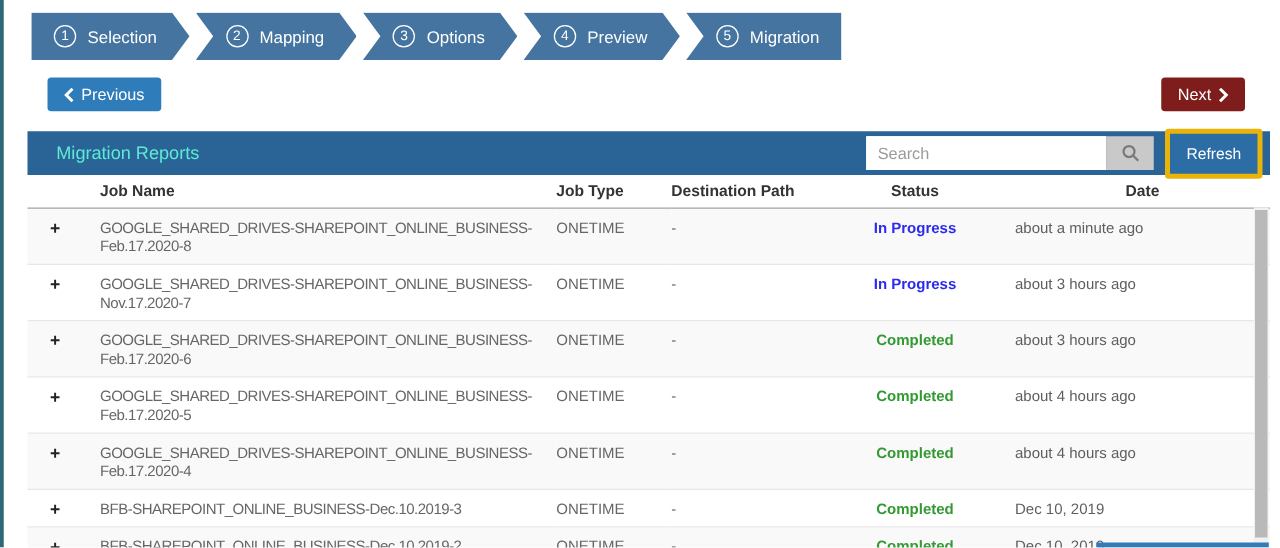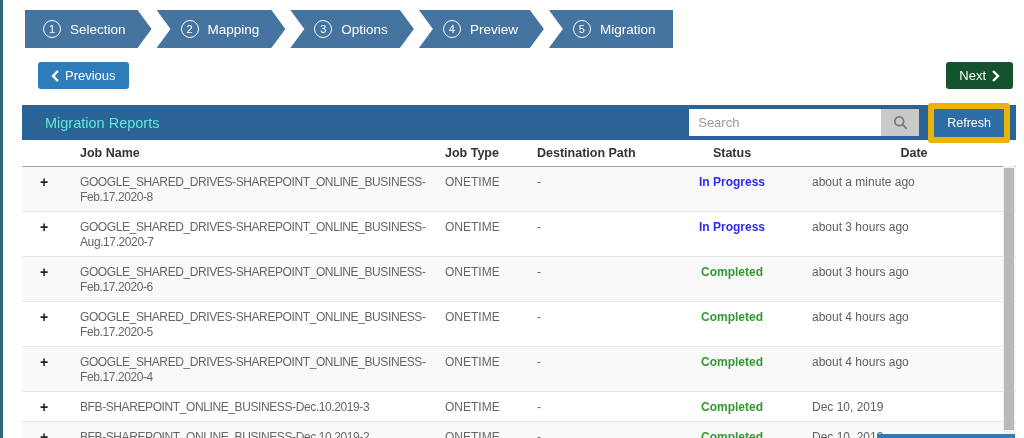--- a/index.html
+++ b/index.html
@@ -23,41 +23,41 @@
     width:18px; height:18px; border:1px solid #fff; border-radius:50%;
     font-size:11px; line-height:16px; text-align:center; flex:0 0 auto;
   }
 
   
   .btn {
     border:none; color:#fff; font-size:13px; border-radius:3px; padding:6px 13px;
     display:inline-flex; align-items:center; gap:6px; font-family:inherit;
   }
   #prev { position:absolute; left:38px; top:62px; background:#2f7cba; }
-  #next { position:absolute; right:11px; top:62px; background:#14532d;text-align:right; }
+  #next { position:absolute; right:28px; top:62px; background:#7f1d1d;text-align:right; }
   .chev { display:block; }
 
   
   .panel { position:absolute; left:22px; right:8px; top:105px; bottom:0; }
   .panel-header {
     background:#2a6496; height:35px; display:flex; align-items:center;
     padding:0 6px 0 23px;
   }
   .panel-title { color:#5eead4; font-size:14.5px; flex:1; }
   .search-input {
     width:192px; height:27px; border:1px solid #fff; padding:0 8px; font-size:13px;
     color:#555; outline:none; font-family:inherit;
   }
   .search-input::placeholder { color:#9a9a9a; }
   .search-btn {
     width:38px; height:27px; background:#c9c9c9; border:none;
     display:flex; align-items:center; justify-content:center; padding:0;
   }
   .refresh-btn {
-    margin-left:9px; height:40px; background:#2d6da5; border:6px solid #eab308;
+    margin-left:9px; height:40px; background:#2d6da5; border:4px solid #eab308;
     color:#fff; font-size:12.5px; padding:0 13px; border-radius:3px; font-family:inherit;
   }
 
   
   table { border-collapse:collapse; width:100%; table-layout:fixed; }
   col.c-exp{width:58px} col.c-name{width:365px} col.c-type{width:92px}
   col.c-dest{width:115px} col.c-status{width:160px}
   thead th {
     font-size:12.5px; color:#333; font-weight:bold; text-align:left;
     padding:6px 0 5px; border-bottom:1px solid #a3a3a3; line-height:15px;
@@ -155,21 +155,21 @@
         <tr>
           <td class="col-exp">+</td>
           <td class="col-name">GOOGLE_SHARED_DRIVES-SHAREPOINT_ONLINE_BUSINESS-Feb.17.2020-8</td>
           <td class="col-type">ONETIME</td>
           <td class="col-dest">-</td>
           <td class="col-status" style="color: rgb(43, 43, 239);">In Progress</td>
           <td class="col-date">about a minute ago</td>
         </tr>
         <tr>
           <td class="col-exp">+</td>
-          <td class="col-name">GOOGLE_SHARED_DRIVES-SHAREPOINT_ONLINE_BUSINESS-Aug.17.2020-7</td>
+          <td class="col-name">GOOGLE_SHARED_DRIVES-SHAREPOINT_ONLINE_BUSINESS-Nov.17.2020-7</td>
           <td class="col-type">ONETIME</td>
           <td class="col-dest">-</td>
           <td class="col-status" style="color: rgb(43, 43, 239);">In Progress</td>
           <td class="col-date">about 3 hours ago</td>
         </tr>
         <tr>
           <td class="col-exp">+</td>
           <td class="col-name">GOOGLE_SHARED_DRIVES-SHAREPOINT_ONLINE_BUSINESS-Feb.17.2020-6</td>
           <td class="col-type">ONETIME</td>
           <td class="col-dest">-</td>

